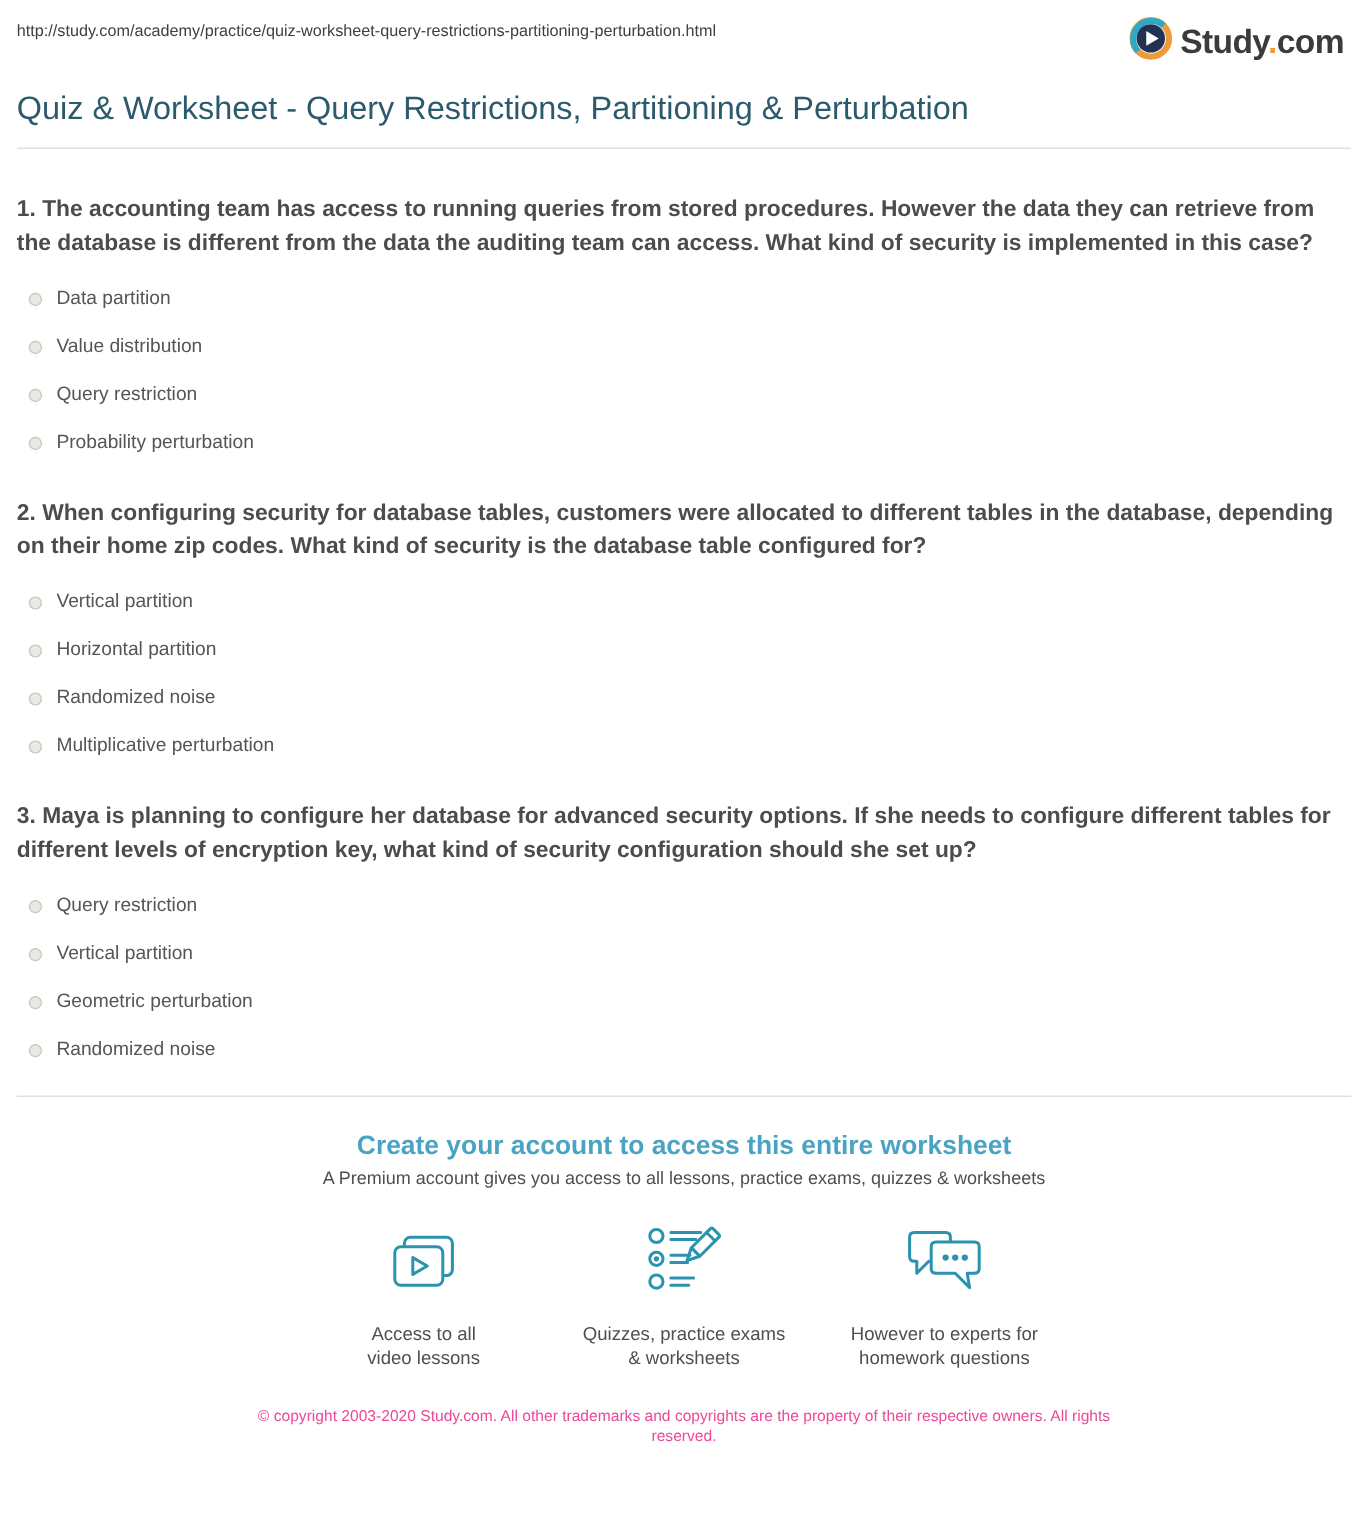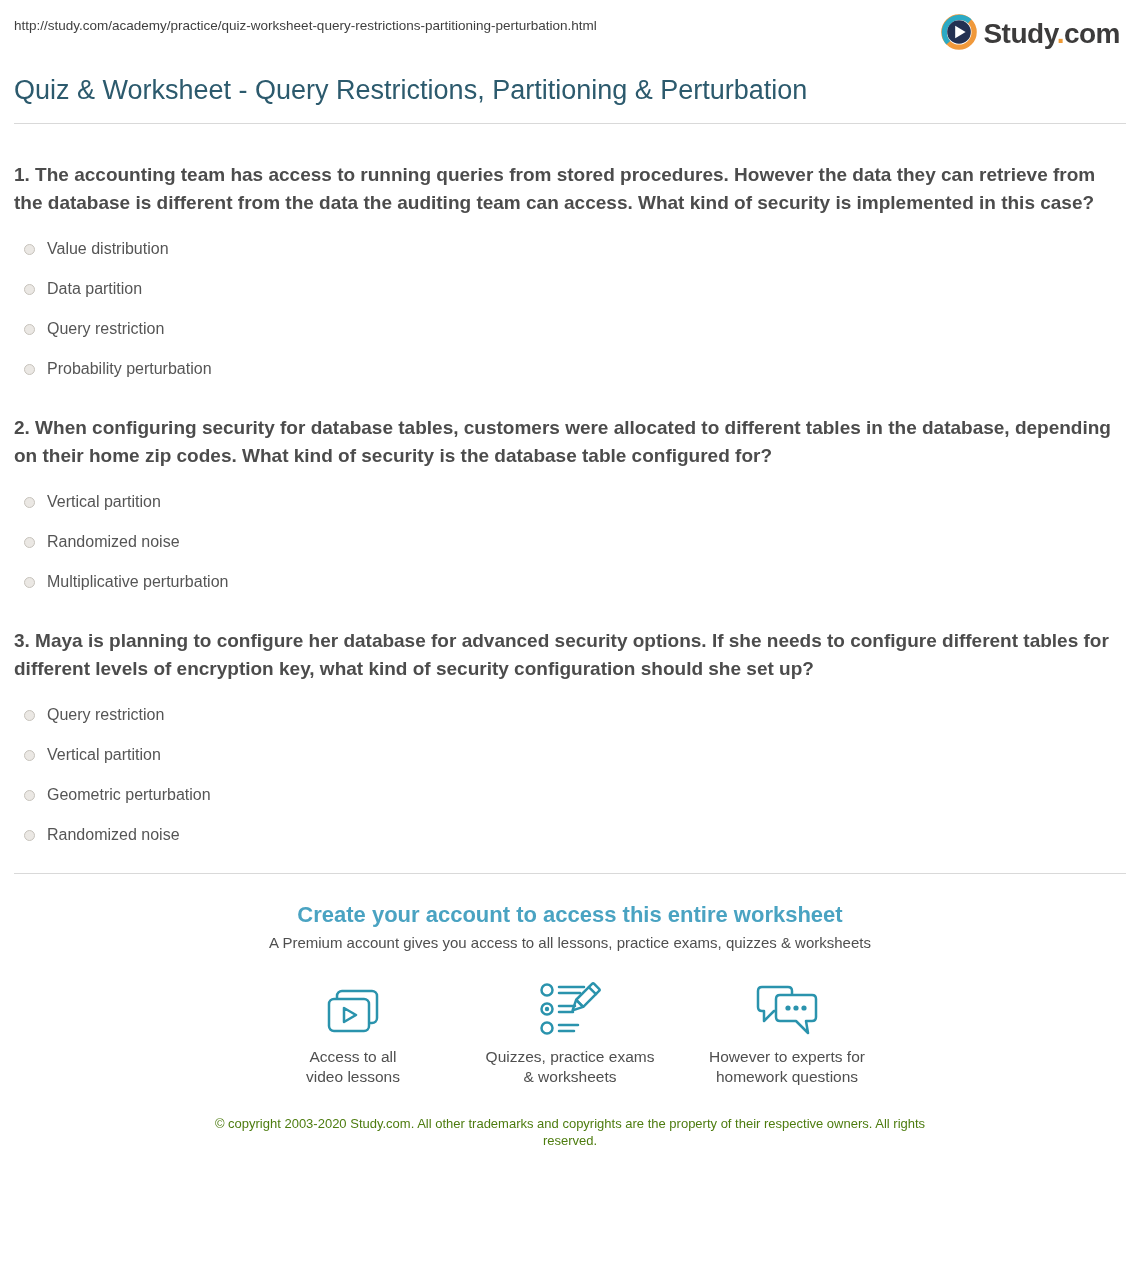--- a/index.html
+++ b/index.html
@@ -63,30 +63,30 @@
     font-weight: 700;
     color: #4aa3c2;
     cursor: pointer;
     display: inline-block;
     width: 100%;
   }
   .cta-sub { margin-top: 4px; font-size: 15px; line-height: 20px; color: #4f4f4f; }
   .features { margin-top: 24px; display: flex; justify-content: center; }
   .feature { width: 217px; text-align: center; }
   .icon-box { height: 62px; display: flex; align-items: flex-end; justify-content: center; }
-  .feature-label { margin-top: 8px; font-size: 15.5px; line-height: 20px; color: #4f4f4f; }
+  .feature-label { margin-top: 24px; font-size: 15.5px; line-height: 20px; color: #4f4f4f; }
 
   
   .copyright {
     margin: 28px auto 0 auto;
     max-width: 730px;
     text-align: center;
     font-size: 13px;
     line-height: 17px;
-    color: #4d7c0f;
+    color: #ec4899;
   }
 
   svg .stroke { fill: none; stroke: #2a93ad; stroke-width: 2.5; stroke-linejoin: round; stroke-linecap: round; }
   svg .stroke-fill-white { fill: #ffffff; stroke: #2a93ad; stroke-width: 2.5; stroke-linejoin: round; }
   svg .dotfill { fill: #2a93ad; }
 </style>
 </head>
 <body>
 
 <div class="page">
@@ -109,43 +109,47 @@
   <h1 class="title">Quiz &amp; Worksheet - Query Restrictions, Partitioning &amp; Perturbation</h1>
   <hr class="rule rule-title">
 
   <div class="questions">
 
     <div class="question">
       <p class="q-text">1. The accounting team has access to running queries from stored procedures. However the data they can retrieve from the database is different from the data the auditing team can access. What kind of security is implemented in this case?</p>
       <div class="options">
         <div class="option">
           <span class="radio"></span>
+          <span class="opt-label">Data partition</span>
+        </div>
+        <div class="option">
+          <span class="radio"></span>
           <span class="opt-label">Value distribution</span>
-        </div>
-        <div class="option">
-          <span class="radio"></span>
-          <span class="opt-label">Data partition</span>
         </div>
         <div class="option">
           <span class="radio"></span>
           <span class="opt-label">Query restriction</span>
         </div>
         <div class="option">
           <span class="radio"></span>
           <span class="opt-label">Probability perturbation</span>
         </div>
       </div>
     </div>
 
     <div class="question">
       <p class="q-text">2. When configuring security for database tables, customers were allocated to different tables in the database, depending on their home zip codes. What kind of security is the database table configured for?</p>
       <div class="options">
         <div class="option">
           <span class="radio"></span>
           <span class="opt-label">Vertical partition</span>
+        </div>
+        <div class="option">
+          <span class="radio"></span>
+          <span class="opt-label">Horizontal partition</span>
         </div>
         <div class="option">
           <span class="radio"></span>
           <span class="opt-label">Randomized noise</span>
         </div>
         <div class="option">
           <span class="radio"></span>
           <span class="opt-label">Multiplicative perturbation</span>
         </div>
       </div>

